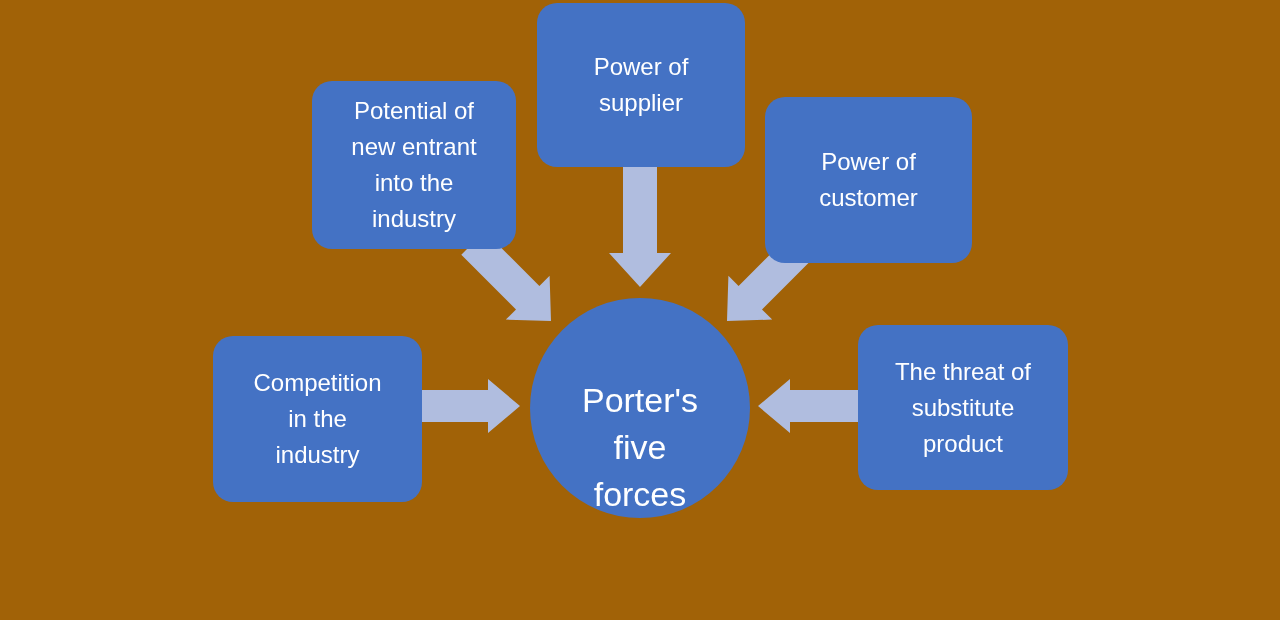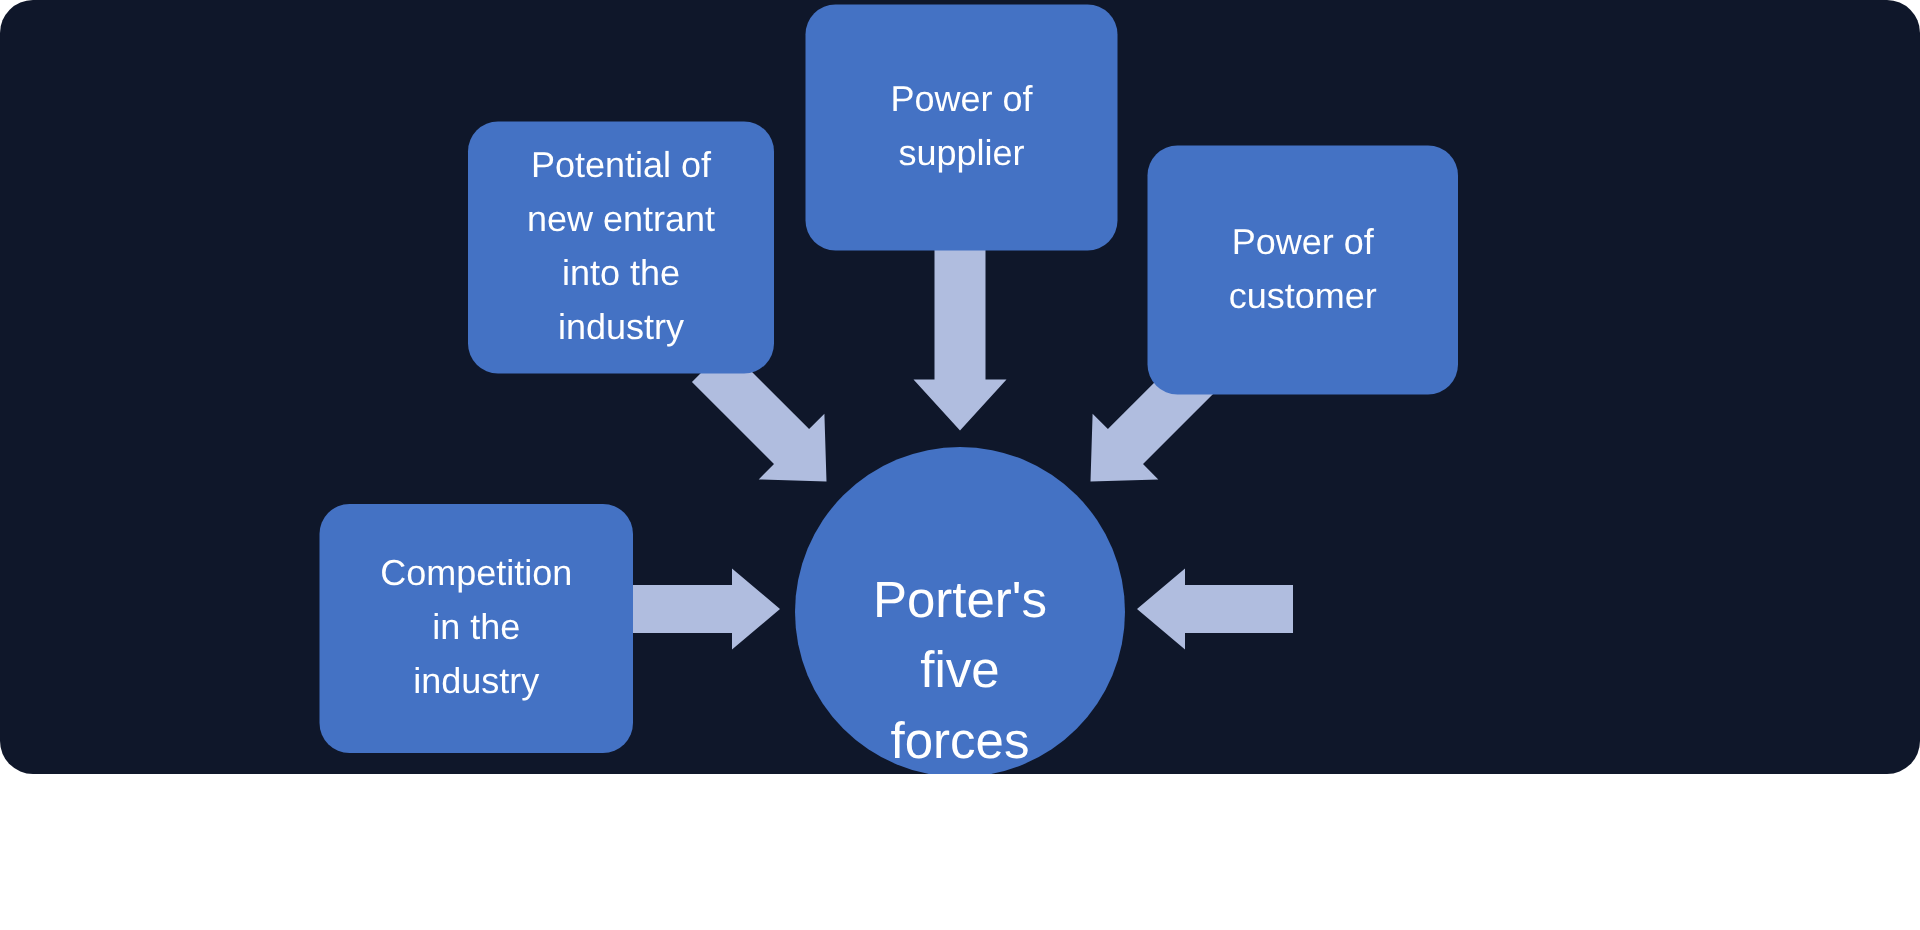--- a/index.html
+++ b/index.html
@@ -1,24 +1,23 @@
 <!DOCTYPE html>
 <html><head>
 <meta charset="utf-8">
 <title>Porter's Five Forces Diagram</title>
 <style>
   html, body { margin: 0; padding: 0; background: #ffffff; }
   .canvas {
     position: relative;
     width: 1280px;
-    height: 516px;
-    background: #0f172a;
+    height: 620px;
+    background: #a16207;
     overflow: hidden;
     font-family: "Liberation Sans", sans-serif;
-    border-radius: 22px;
   }
   .arrow-layer {
     position: absolute;
     left: 0; top: 0;
     width: 1280px; height: 620px;
     z-index: 1;
   }
   .arrow { fill: #b0bddf; }
   .node {
     position: absolute;
@@ -84,20 +83,25 @@
     <span>Power of
 customer</span>
   </div>
 
   <div class="node box" id="node-competition">
     <span>Competition
 in the
 industry</span>
   </div>
 
+  <div class="node box" id="node-substitute">
+    <span>The threat of
+substitute
+product</span>
+  </div>
 
   <div class="node circle" id="node-center">
     <span>Porter's
 five
 forces</span>
   </div>
 
 </div>
 
 </body></html>

